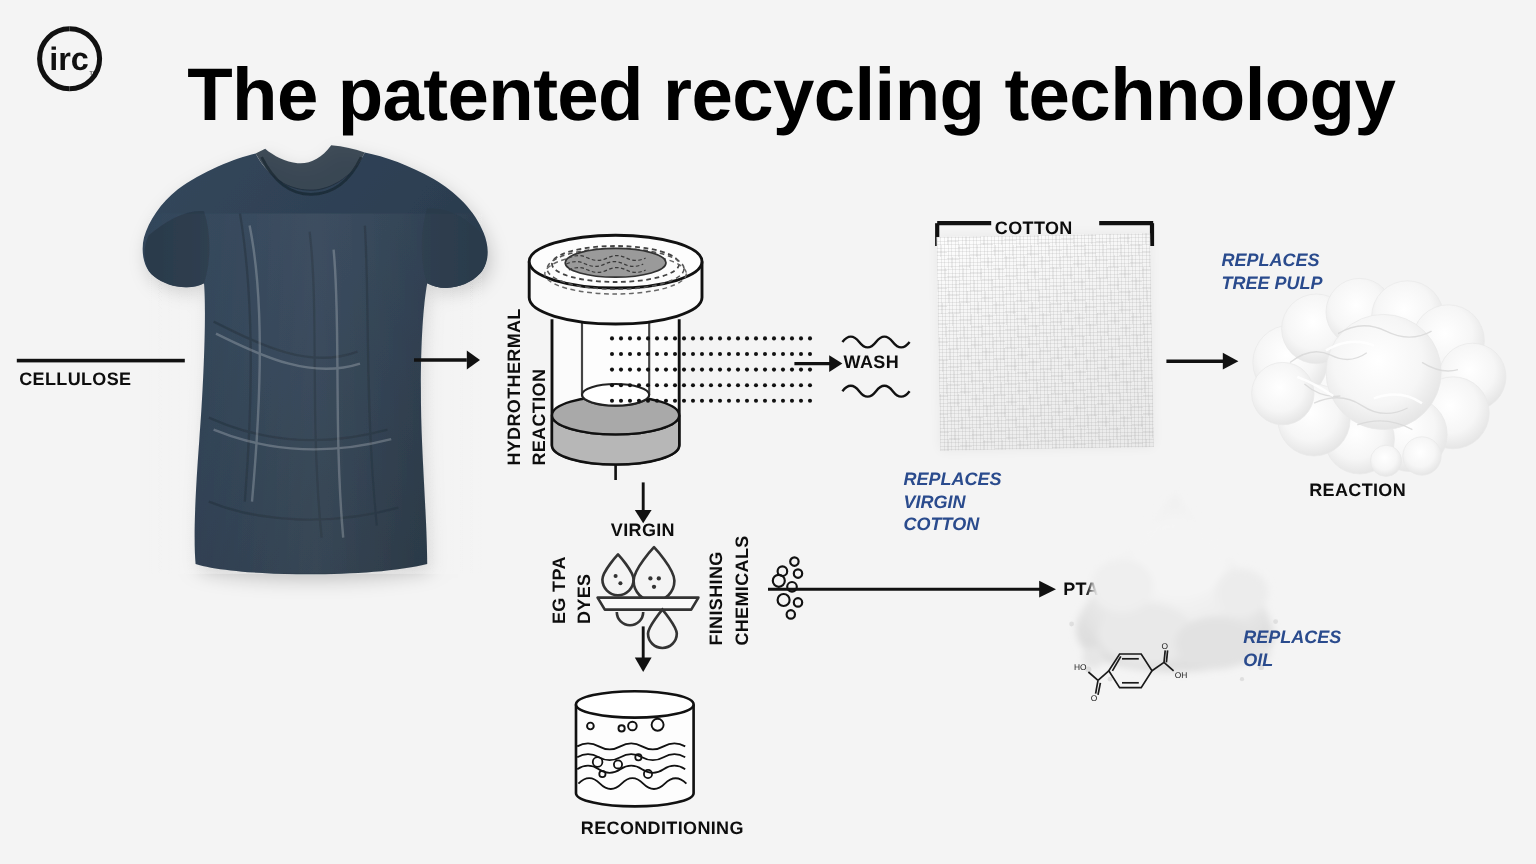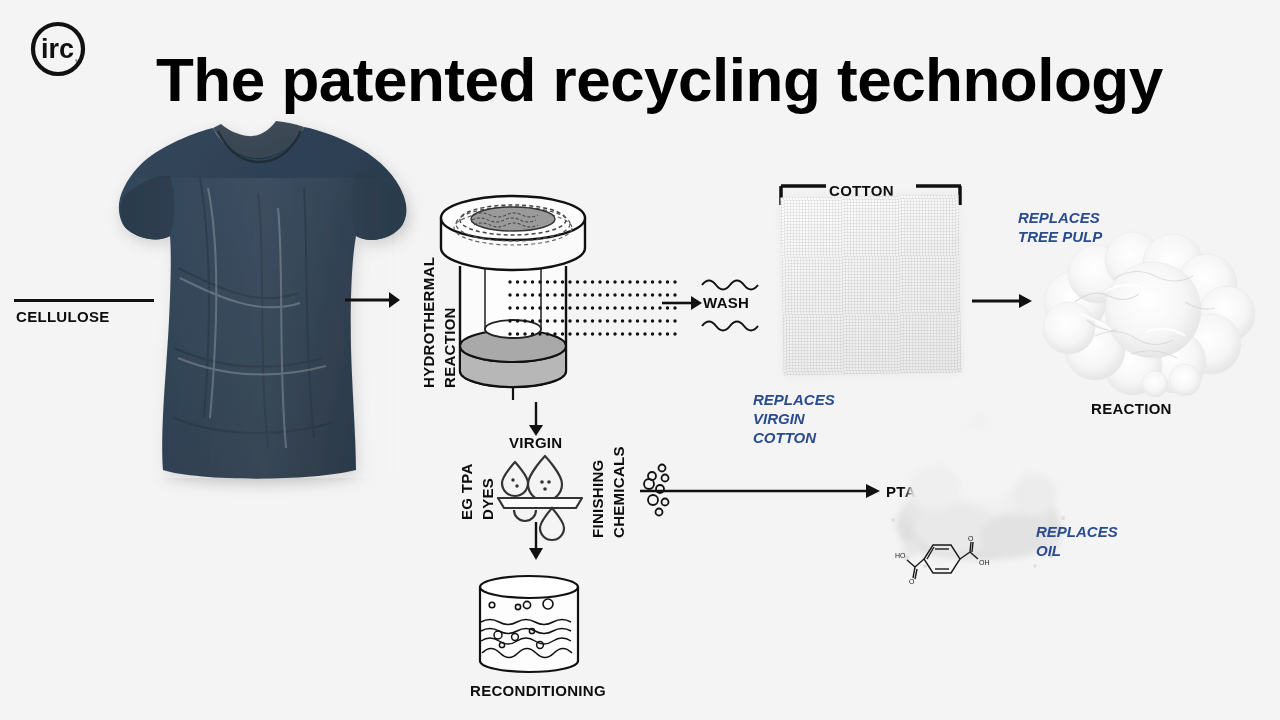--- a/index.html
+++ b/index.html
@@ -565,13 +565,13 @@
     </g>
     <g fill="none" stroke="#111" stroke-width="1.5">
       <circle cx="24" cy="60" r="4"></circle>
       <circle cx="41" cy="62" r="3.4"></circle>
       <circle cx="28" cy="70" r="2.6"></circle>
       <circle cx="58" cy="56" r="2.6"></circle>
       <circle cx="66" cy="70" r="3.4"></circle>
     </g>
   </svg>
 </div>
-<div class="abs lbl" style="left:470px; top:682px;">RECONDITIONING</div>
+<div class="abs lbl" style="left:484px; top:682px;">RECONDITIONING</div>
 
 </body></html>

